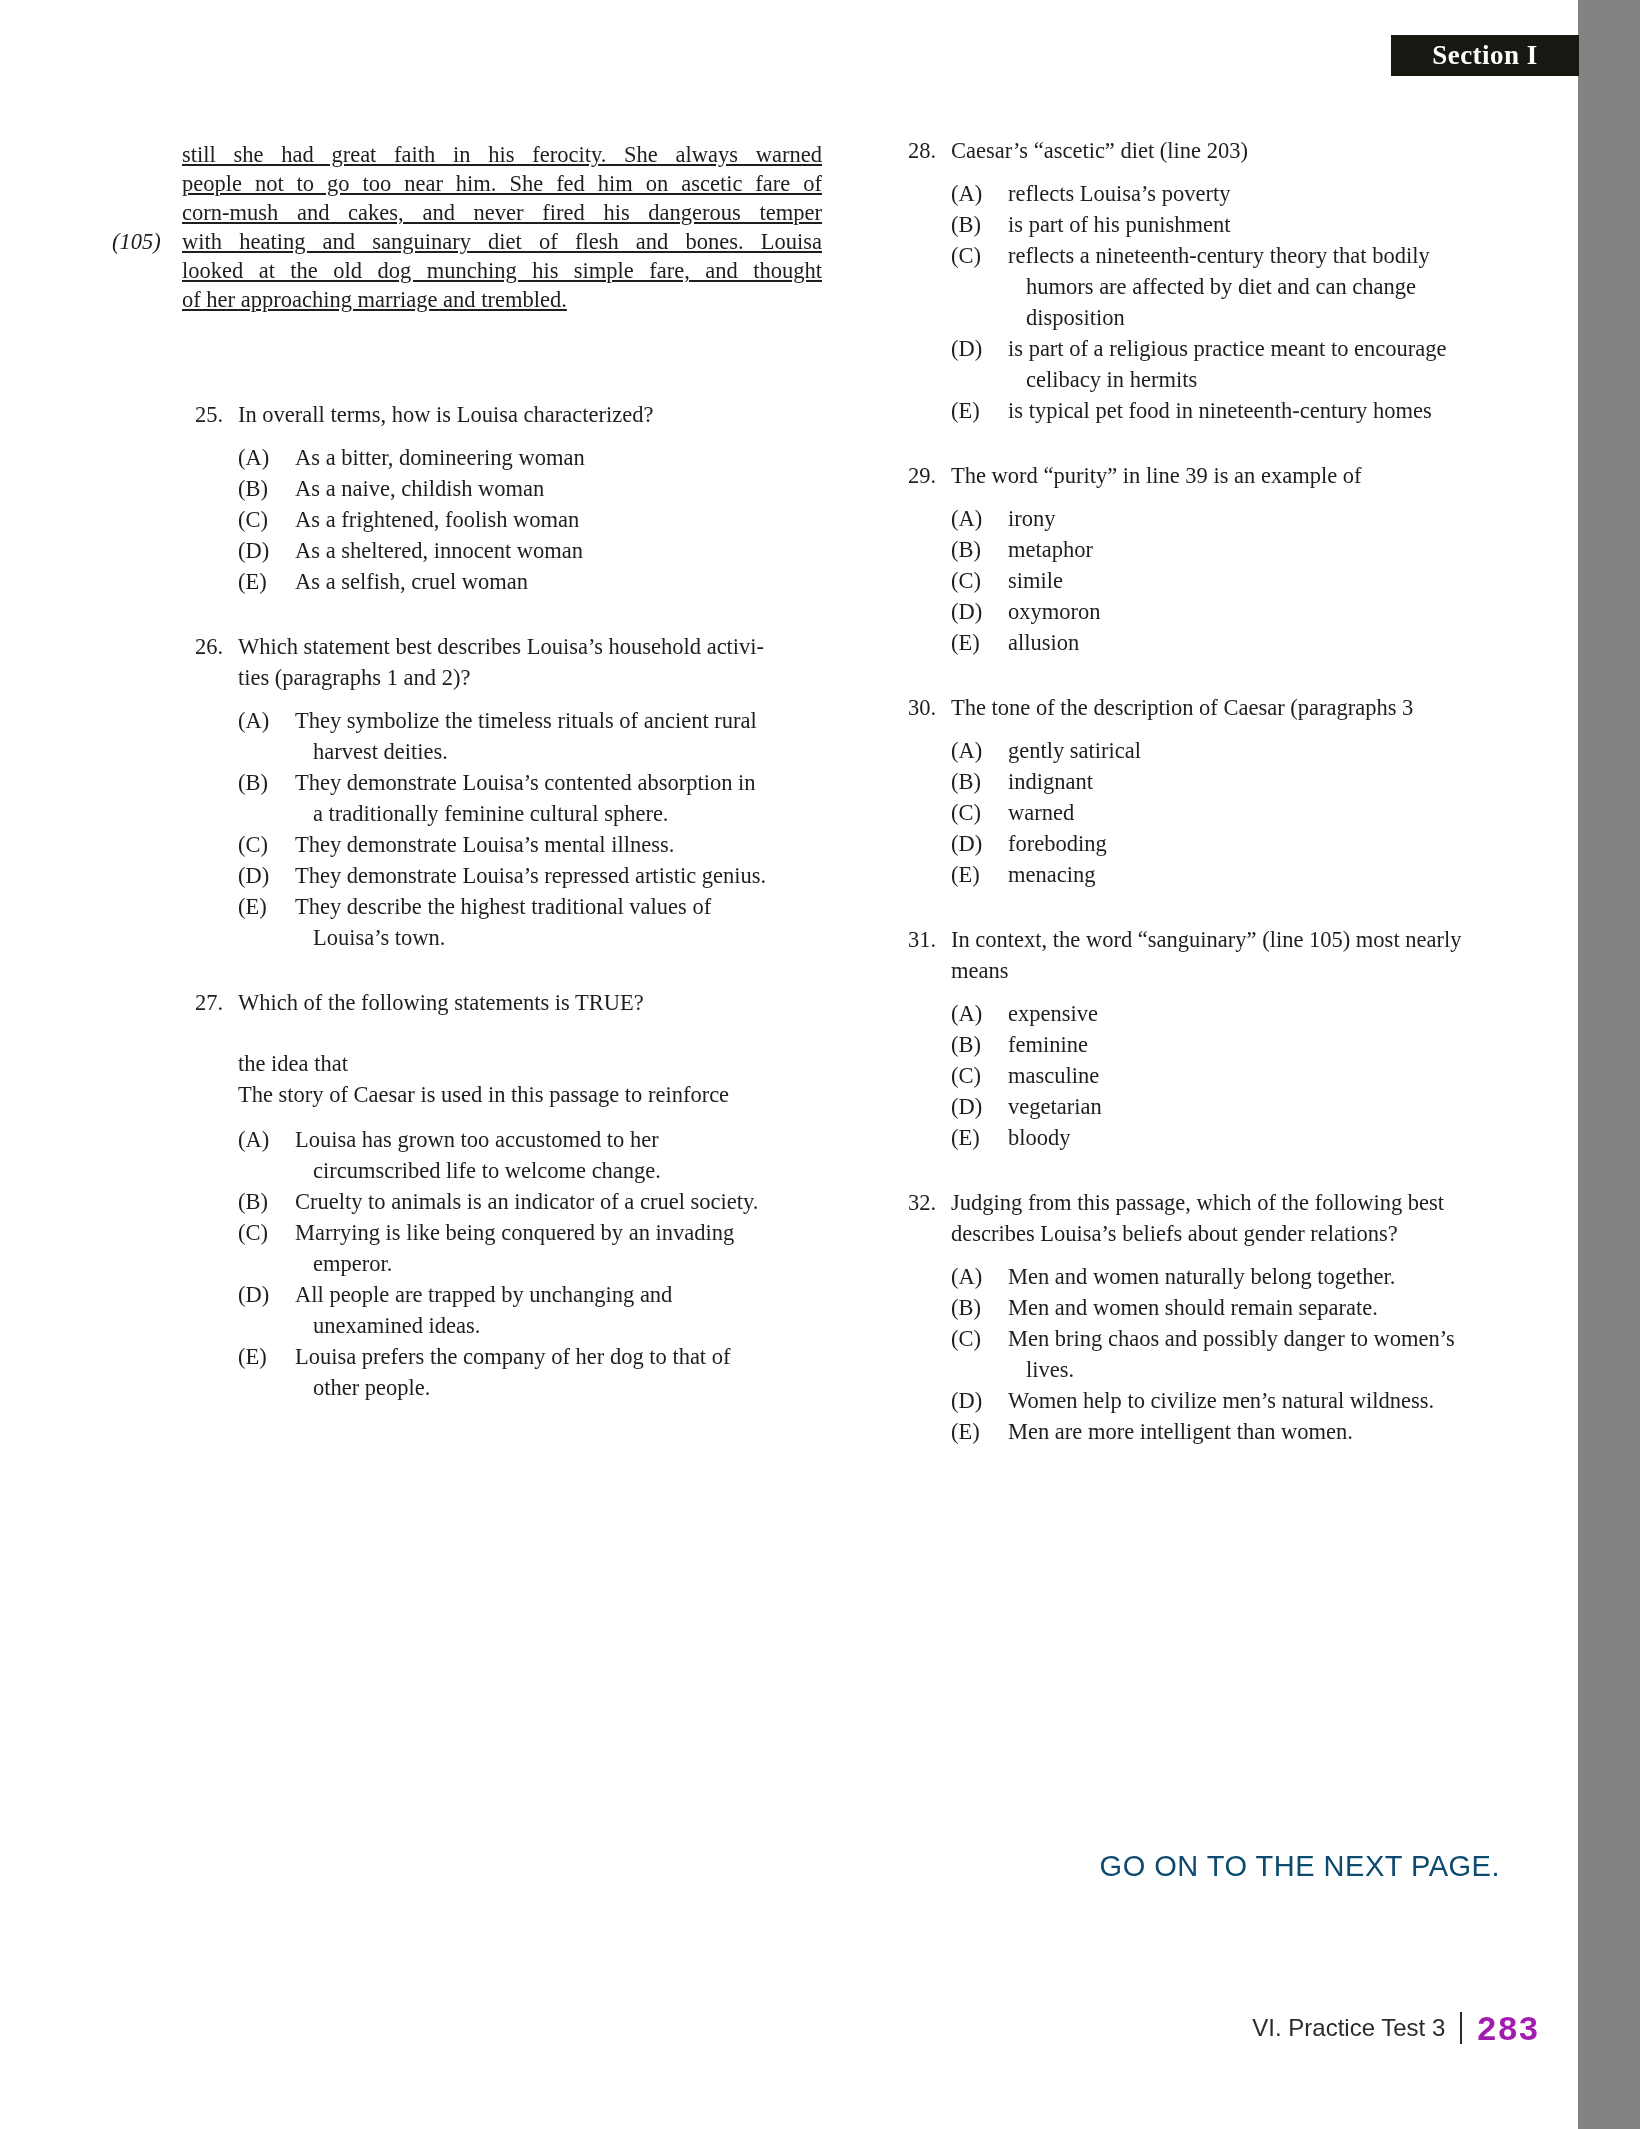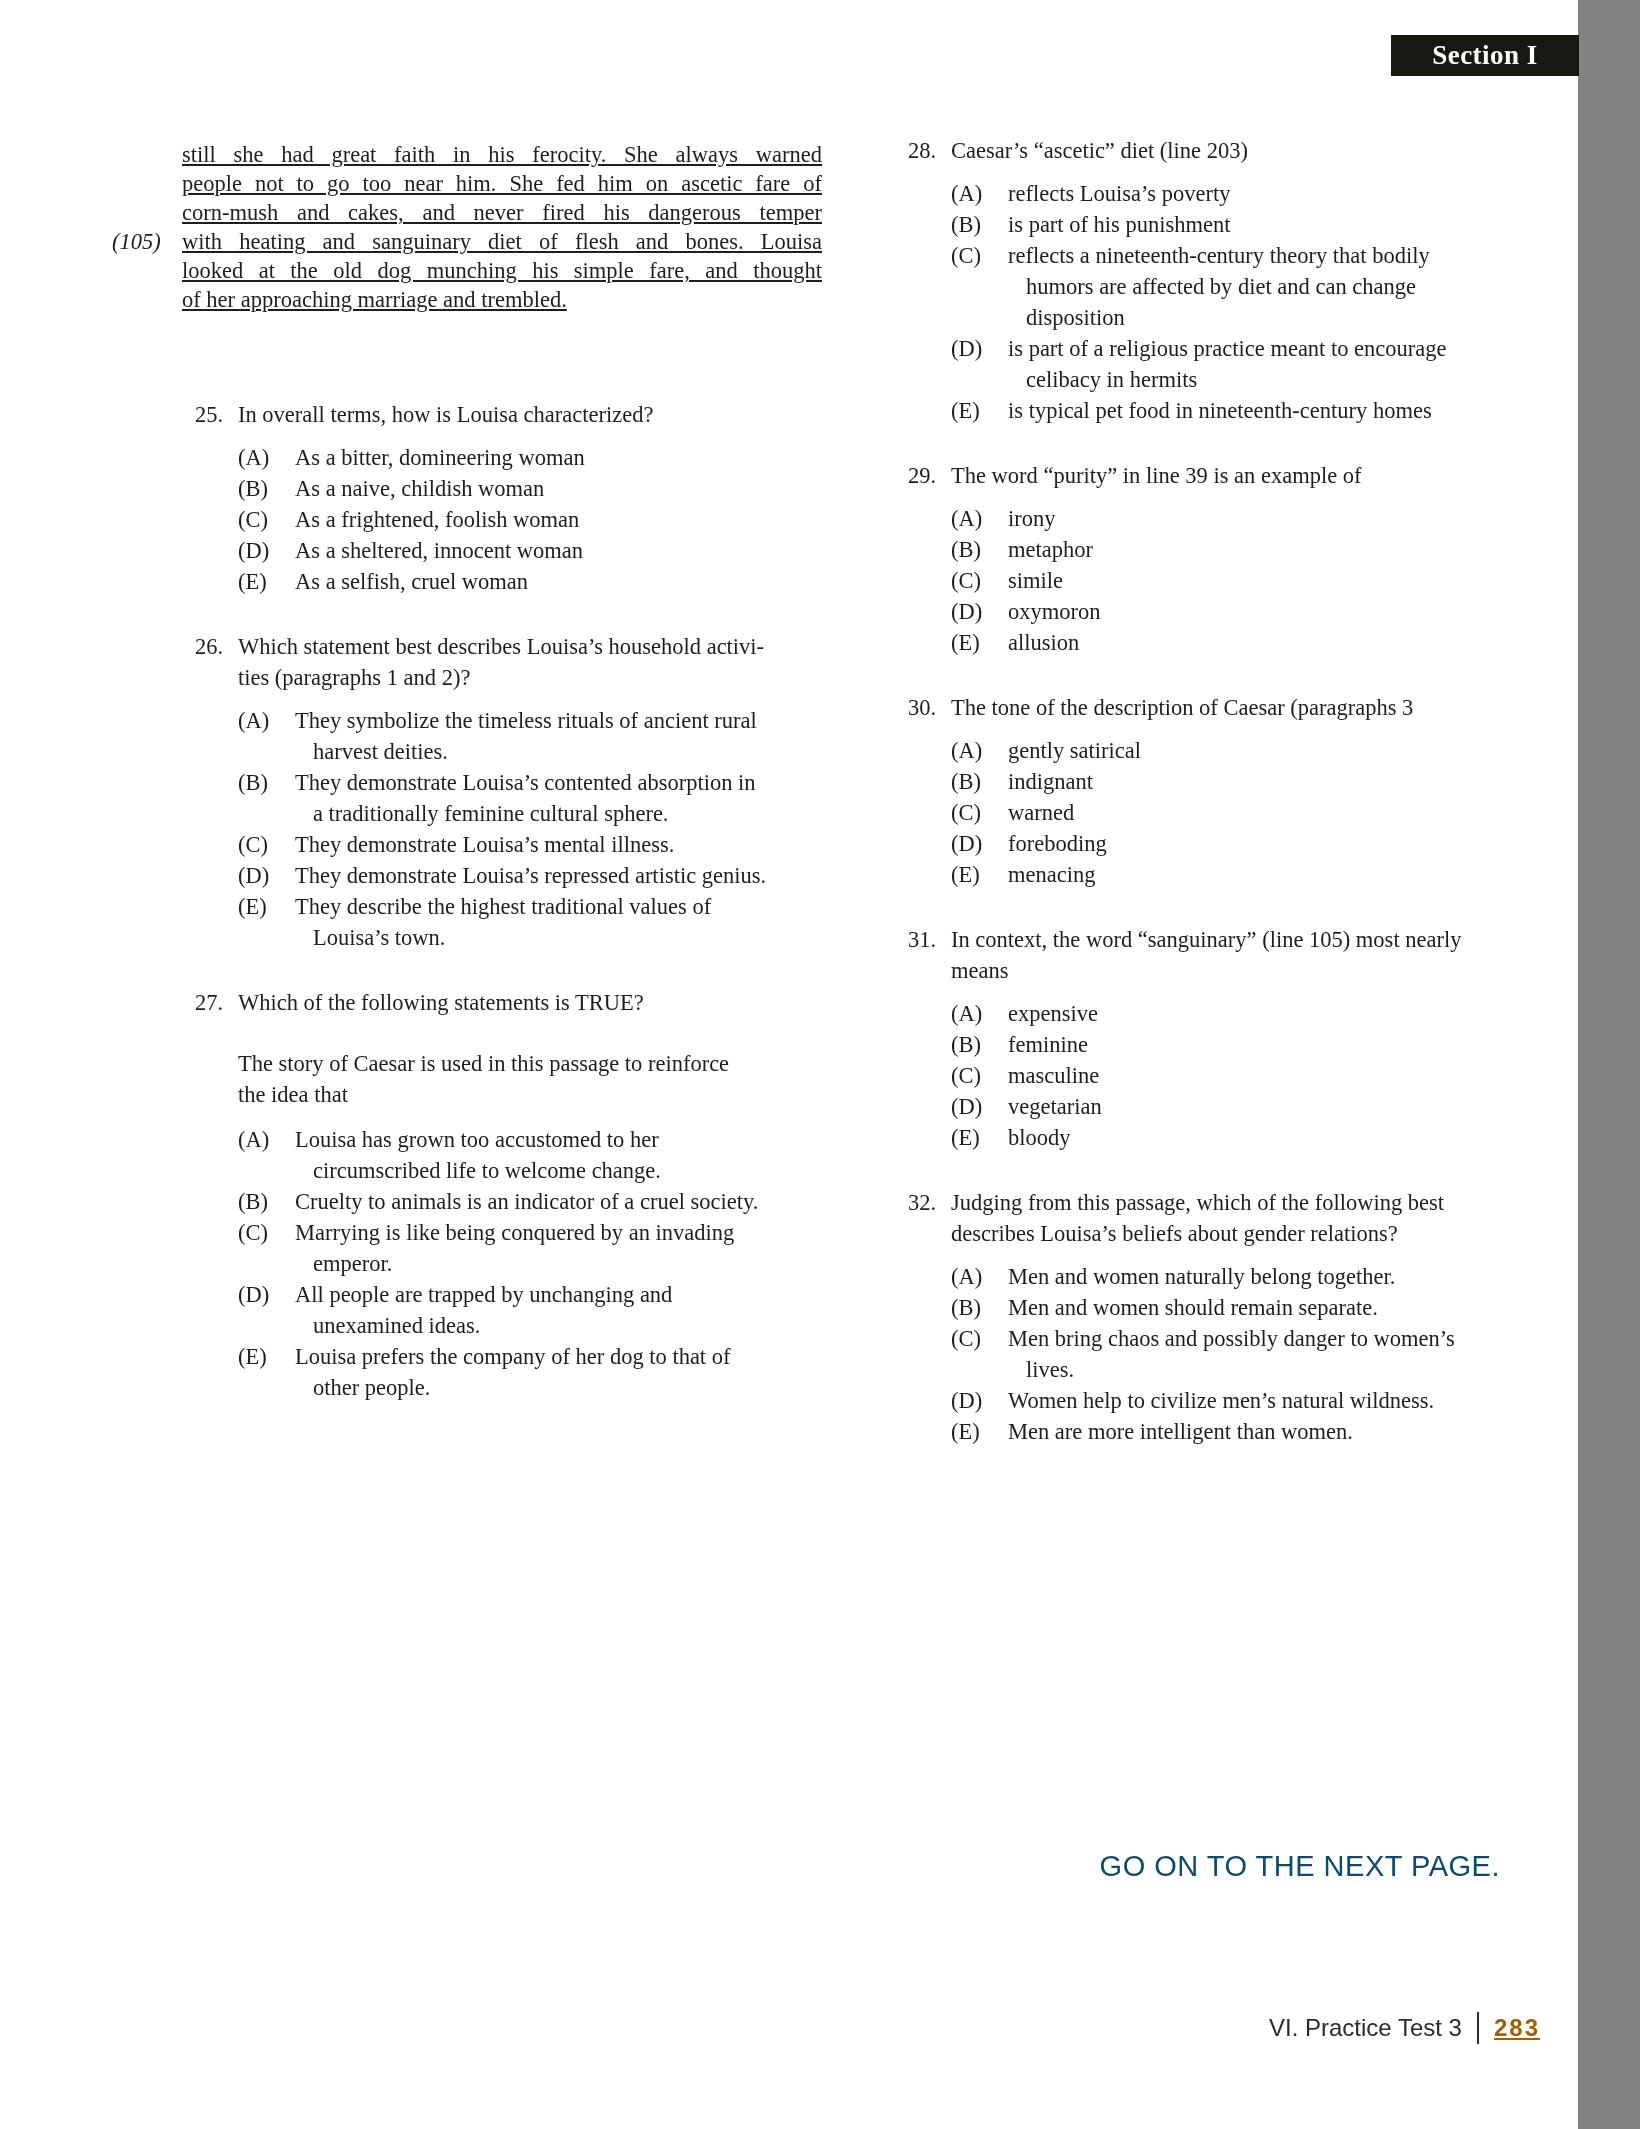--- a/index.html
+++ b/index.html
@@ -34,21 +34,21 @@
   .go-on{
     position:absolute;top:1850px;right:140px;
     font-family:"Liberation Sans", sans-serif;font-size:29px;color:#0c4a6e;letter-spacing:0.5px;
   }
   .footer{
     position:absolute;top:2008px;right:100px;height:40px;
     display:flex;align-items:center;
     font-family:"Liberation Sans", sans-serif;font-size:24px;color:#2b2b2b;
   }
   .footer .sep{width:2px;height:32px;background:#2b2b2b;margin:0 15px;}
-  .footer .pageno{font-weight:bold;color:#a16207;letter-spacing:2px;font-size:24px;text-decoration:underline;}
+  .footer .pageno{font-weight:bold;color:#a21caf;letter-spacing:2px;font-size:34px;}
 </style>
 </head>
 <body>
 
 <div class="page">
   <div class="gray-band"></div>
 
   <div class="section-box">
     <span>Section I</span>
   </div>
@@ -165,22 +165,22 @@
           </div>
         </div>
       </div>
       <div class="q">
         <div class="q-num">27.</div>
         <div class="q-body">
           <div class="q-prompt">
             <div>Which of the following statements is TRUE?</div>
           </div>
           <div class="q-intro">
+            <div>the idea that</div>
             <div>The story of Caesar is used in this passage to reinforce</div>
-            <div>the idea that</div>
           </div>
           <div class="opts">
             <div class="opt">
               <span class="opt-label">(A)</span>
               <div class="opt-text">
                 <div>Louisa has grown too accustomed to her</div>
                 <div class="cont">circumscribed life to welcome change.</div>
               </div>
             </div>
             <div class="opt">

